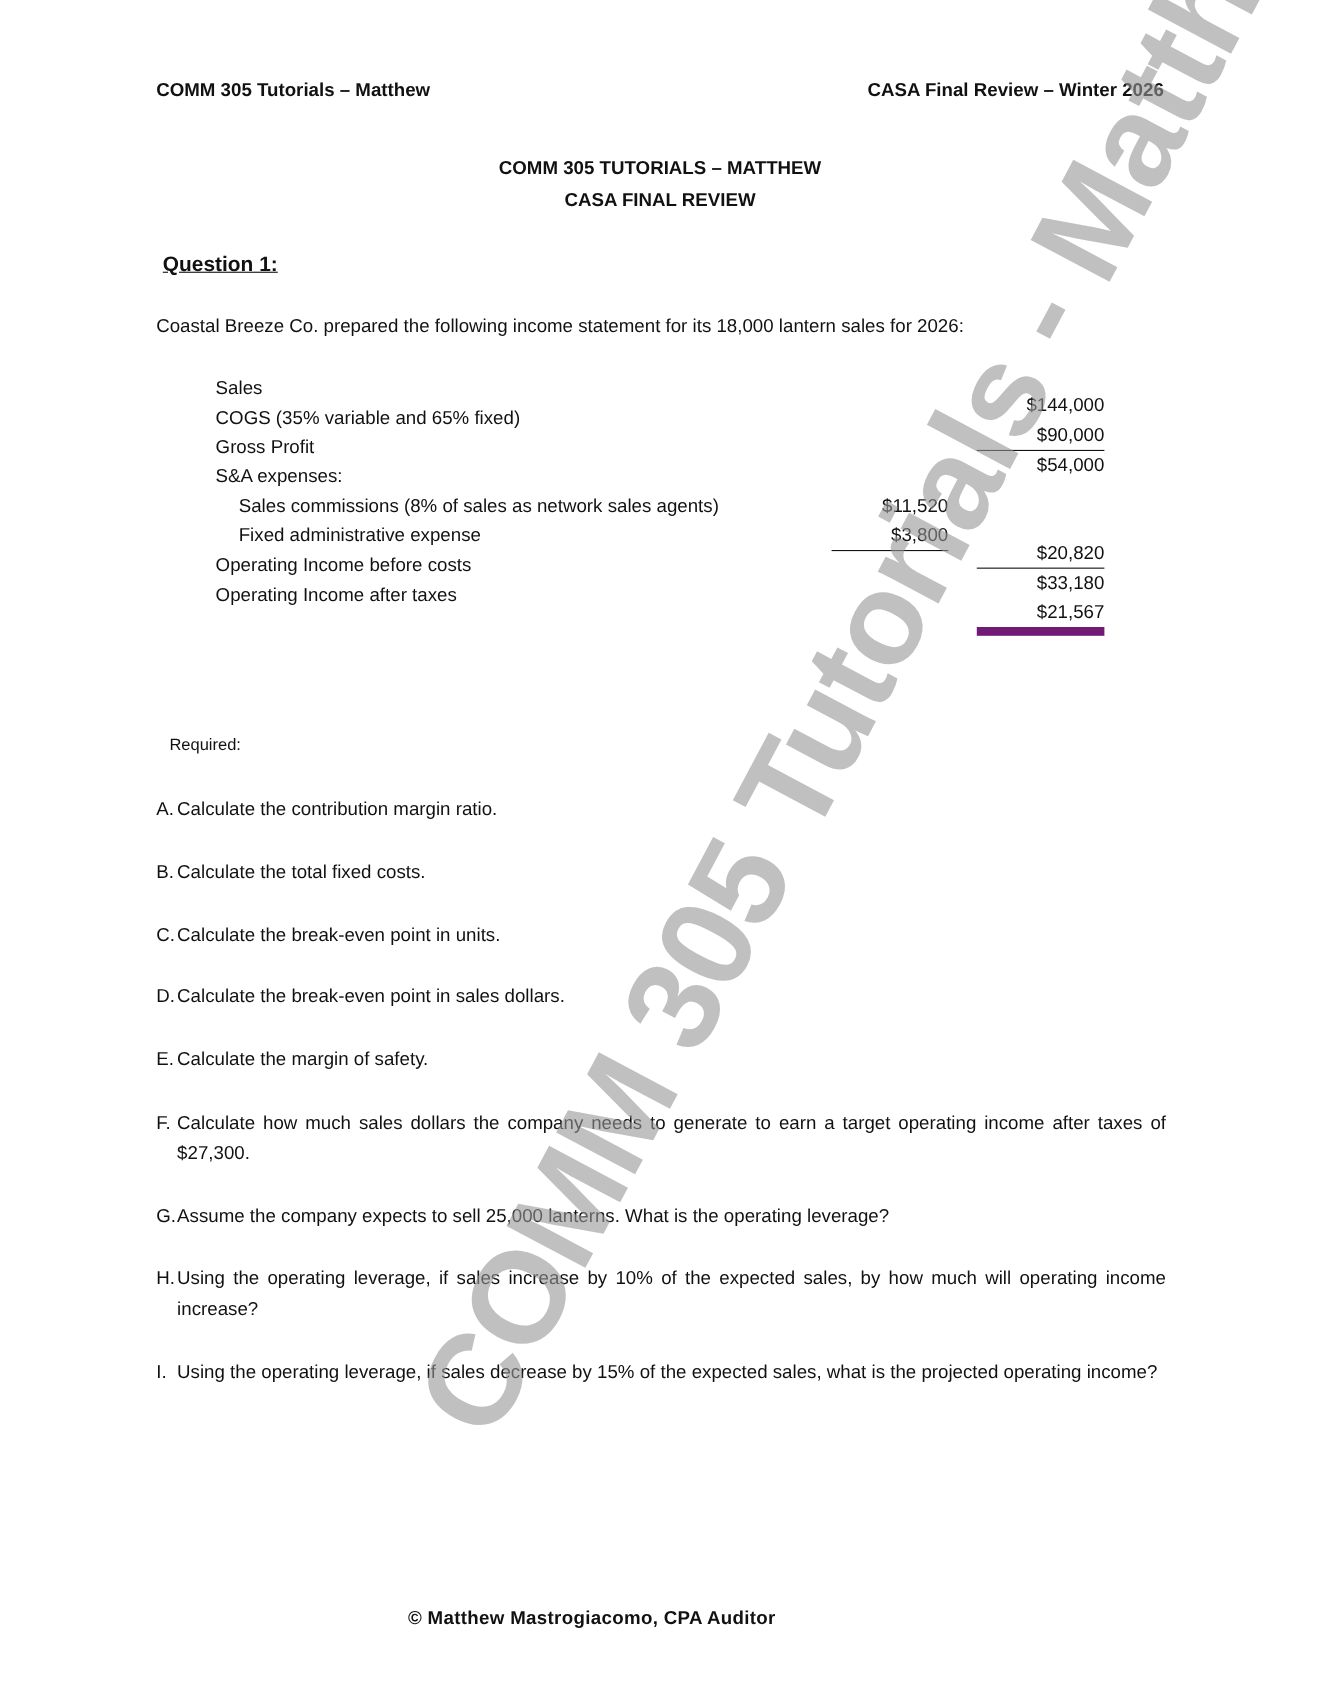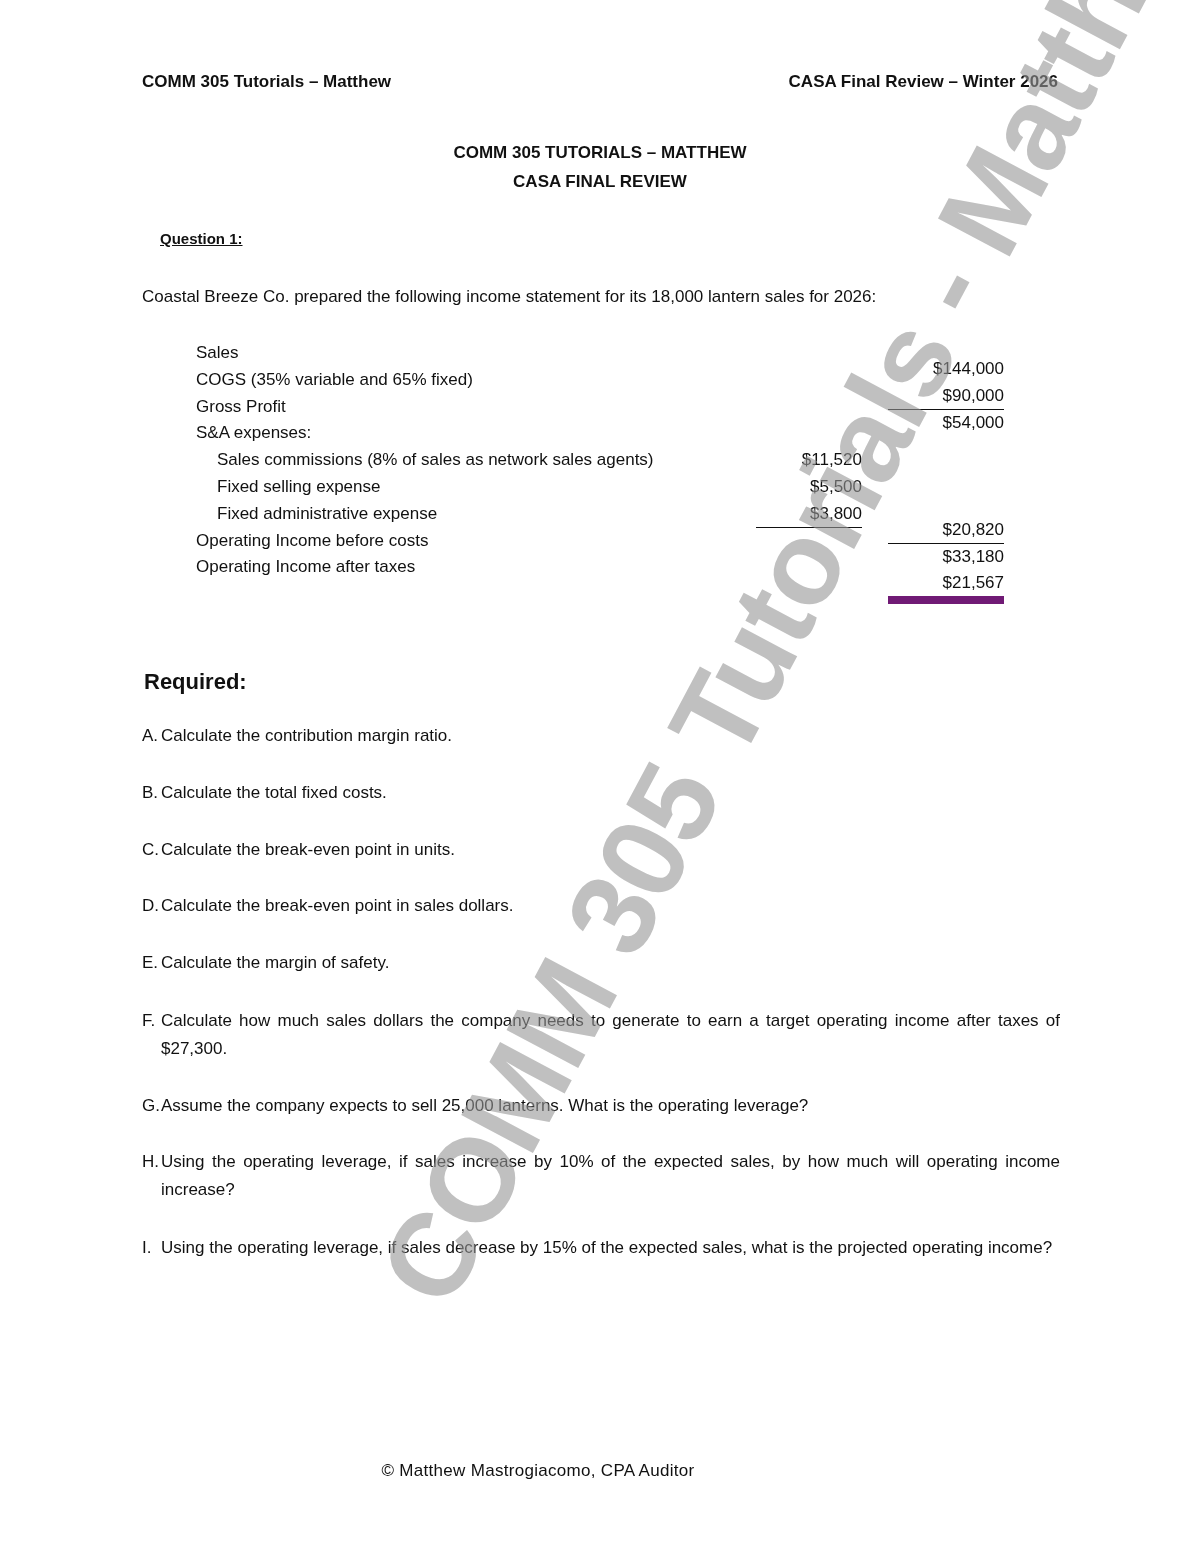--- a/index.html
+++ b/index.html
@@ -5,38 +5,38 @@
   html, body { margin: 0; padding: 0; background: #ffffff; }
   body {
     width: 1200px; height: 1553px; position: relative; overflow: hidden;
     font-family: "Liberation Sans", "DejaVu Sans", sans-serif;
     color: #111;
   }
   .hdr { position: absolute; top: 72px; font-size: 17px; font-weight: bold; }
   .hdr.left { left: 142px; }
   .hdr.right { right: 142px; }
   .title { position: absolute; left: 0; width: 1200px; text-align: center; font-weight: bold; font-size: 17px; }
-  .q-head { position: absolute; left: 160px; top: 230px; font-weight: bold; font-size: 15px; text-decoration: underline; }
+  .q-head { position: absolute; left: 148px; top: 230px; font-weight: bold; font-size: 19px; text-decoration: underline; }
   .intro { position: absolute; left: 142px; top: 287px; font-size: 17px; }
 
   .stmt { position: absolute; left: 196px; top: 340px; width: 820px; }
   .row { position: relative; height: 26.8px; font-size: 17px; line-height: 26px; }
   .row .lbl { position: absolute; left: 0; white-space: nowrap; }
   .row .lbl.ind { left: 21px; }
   .row .c1 { position: absolute; right: 154px; width: 106px; text-align: right; }
   .row .c2 { position: absolute; right: 12px; width: 116px; text-align: right; margin-top: 16px; }
   .ul { border-bottom: 1.5px solid #111; }
   .dbl { border-bottom: 8px solid #701a75; }
 
-  .req { position: absolute; left: 144px; top: 669px; font-weight: bold; font-size: 22px; }
+  .req { position: absolute; left: 154px; top: 669px; font-weight: normal; font-size: 15px; }
   .item { position: absolute; left: 142px; width: 918px; font-size: 17px; line-height: 28px; }
   .item .letter { position: absolute; left: 0; top: 0; }
   .item .txt { margin-left: 19px; text-align: justify; }
 
-  .footer { position: absolute; top: 1461px; left: 0; width: 1076px; text-align: center; font-weight: normal; font-size: 17px; letter-spacing: 0.3px; }
+  .footer { position: absolute; top: 1461px; left: 0; width: 1076px; text-align: center; font-weight: bold; font-size: 17px; letter-spacing: 0.3px; }
 
   .wm {
     position: absolute; left: 120px; top: 740px; width: 1100px;
     font-size: 118px; font-weight: bold; color: rgba(150,150,150,0.6);
     transform: rotate(-62deg); transform-origin: center;
     white-space: nowrap; pointer-events: none; letter-spacing: -2px;
   }
 </style>
 </head>
 <body>
@@ -62,24 +62,20 @@
   <div class="row">
     <span class="lbl">Gross Profit</span>
     <span class="c2">$54,000</span>
   </div>
   <div class="row">
     <span class="lbl">S&amp;A expenses:</span>
   </div>
   <div class="row">
     <span class="lbl ind">Sales commissions (8% of sales as network sales agents)</span>
     <span class="c1">$11,520</span>
-  </div>
-  <div class="row">
-    <span class="lbl ind">Fixed selling expense</span>
-    <span class="c1">$5,500</span>
   </div>
   <div class="row">
     <span class="lbl ind">Fixed administrative expense</span>
     <span class="c1 ul">$3,800</span>
     <span class="c2 ul">$20,820</span>
   </div>
   <div class="row">
     <span class="lbl">Operating Income before costs</span>
     <span class="c2">$33,180</span>
   </div>

